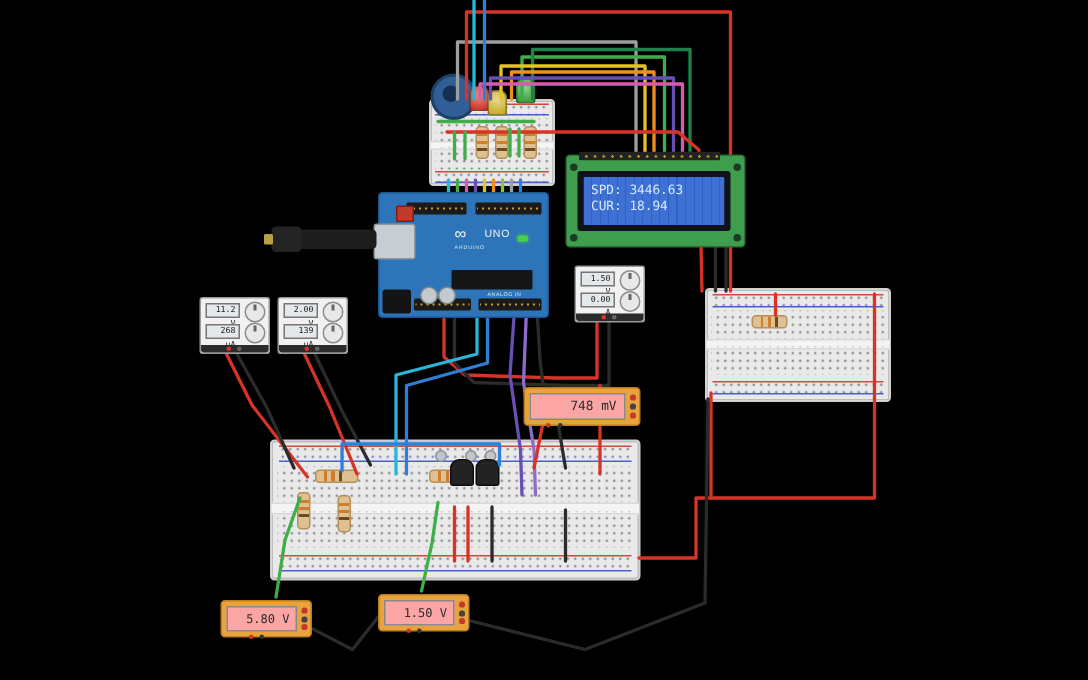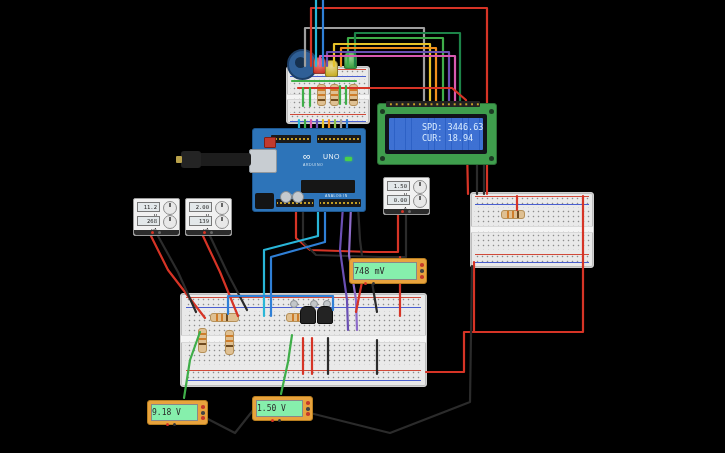--- a/index.html
+++ b/index.html
@@ -41,36 +41,36 @@
   
   .lcd{position:absolute;left:377px;top:103px;width:118px;height:60px;background:#3f9e4d;
        border:1px solid #2c6e36;border-radius:3px;z-index:4;}
   .lcd-pins{position:absolute;left:8px;top:-3px;width:94px;height:6px;background:#222;
             background-image:radial-gradient(circle,#c9a227 0.7px,transparent 0.95px);
             background-size:5.8px 5.8px;background-position:2px 50%;border-radius:1px;}
   .lcd-bezel{position:absolute;left:7px;top:10px;width:102px;height:40px;background:#11131a;border-radius:2px;}
   .lcd-screen{position:absolute;left:4px;top:4px;width:94px;height:32px;background:#2f66d0;border-radius:1px;
       background-image:repeating-linear-gradient(90deg,rgba(255,255,255,0.07) 0 5px,rgba(0,0,0,0.05) 5px 5.7px);}
   .lcd-line{position:absolute;left:5px;color:#d9ecff;font-family:"DejaVu Sans Mono",monospace;
-            font-size:8.5px;line-height:9px;white-space:pre;margin-left:28px;}
+            font-size:8.5px;line-height:9px;white-space:pre;}
   .screw{position:absolute;width:5px;height:5px;border-radius:50%;background:#1d3a24;}
   
   .psu{position:absolute;width:45px;height:36px;background:#f1f1f1;border:1px solid #9a9a9a;
        border-radius:2px;z-index:4;}
   .psu-strip{position:absolute;left:0;right:0;bottom:0;height:5px;background:#2b2b2b;border-radius:0 0 2px 2px;}
   .psu-dot{position:absolute;bottom:1px;width:3px;height:3px;border-radius:50%;}
   .psu-disp{position:absolute;left:3px;width:23px;height:10px;background:#e3e8ea;border:1px solid #777;
             font-family:"DejaVu Sans Mono",monospace;font-size:5.5px;line-height:9px;text-align:right;
             padding-right:2px;box-sizing:border-box;color:#222;}
   .psu-knob{position:absolute;left:29px;width:12px;height:12px;border-radius:50%;background:#e8e8e8;border:1px solid #8d8d8d;}
   .psu-knob:after{content:"";position:absolute;left:5px;top:1px;width:1.5px;height:4px;background:#666;}
   
   .mm{position:absolute;background:#e8a33d;border:1px solid #b87e1f;border-radius:3px;z-index:4;}
-  .mm-disp{position:absolute;left:3px;top:3px;right:9px;bottom:3px;background:#86efac;border:1px solid #888;
-           font-family:"DejaVu Sans Mono",monospace;color:#2b2b2b;}
+  .mm-disp{position:absolute;left:3px;top:3px;right:9px;bottom:3px;background:#fca5a5;border:1px solid #888;
+           font-family:"DejaVu Sans Mono",monospace;color:#2b2b2b;text-align:right;}
   .mm-btn{position:absolute;right:2.5px;width:3.5px;height:3.5px;border-radius:50%;}
   .mm-term{position:absolute;bottom:-2px;width:3px;height:3px;border-radius:50%;}
   
   .part{position:absolute;z-index:2;}
   .resistor-v{width:7px;background:#dfc092;border:1px solid #b59058;border-radius:3px;
       background-image:linear-gradient(180deg,transparent 0 4px,#cf7d2a 4px 6px,transparent 6px 9px,#cf7d2a 9px 11px,transparent 11px 14px,#6e4a1f 14px 16px,transparent 16px);}
   .resistor-h{height:7px;background:#dfc092;border:1px solid #b59058;border-radius:3px;
       background-image:linear-gradient(90deg,transparent 0 5px,#cf7d2a 5px 7px,transparent 7px 10px,#cf7d2a 10px 12px,transparent 12px 15px,#6e4a1f 15px 17px,transparent 17px);}
   .transistor{width:14px;height:16px;background:#232323;border-radius:6px 6px 2px 2px;border:1px solid #0d0d0d;}
   .silver-dot{width:6px;height:6px;border-radius:50%;background:#c2c6c9;border:1px solid #8a8f93;}
@@ -288,21 +288,21 @@
 
   <div class="mm" style="left:349px;top:258px;width:76px;height:24px;">
     <div class="mm-disp" style="font-size:8.5px;line-height:16px;padding-right:5px;">748 mV</div>
     <div class="mm-btn" style="top:4px;background:#c43a2a;"></div>
     <div class="mm-btn" style="top:10px;background:#444;"></div>
     <div class="mm-btn" style="top:16px;background:#c43a2a;"></div>
     <div class="mm-term" style="left:14px;background:#d63426;"></div>
     <div class="mm-term" style="left:22px;background:#333;"></div>
   </div>
   <div class="mm" style="left:147px;top:400px;width:59px;height:23px;">
-    <div class="mm-disp" style="font-size:8px;line-height:15px;padding-right:4px;">9.18 V</div>
+    <div class="mm-disp" style="font-size:8px;line-height:15px;padding-right:4px;">5.80 V</div>
     <div class="mm-btn" style="top:4px;background:#c43a2a;"></div>
     <div class="mm-btn" style="top:10px;background:#444;"></div>
     <div class="mm-btn" style="top:15px;background:#c43a2a;"></div>
     <div class="mm-term" style="left:18px;background:#d63426;"></div>
     <div class="mm-term" style="left:25px;background:#333;"></div>
   </div>
   <div class="mm" style="left:252px;top:396px;width:59px;height:23px;">
     <div class="mm-disp" style="font-size:8px;line-height:15px;padding-right:4px;">1.50 V</div>
     <div class="mm-btn" style="top:4px;background:#c43a2a;"></div>
     <div class="mm-btn" style="top:10px;background:#444;"></div>

